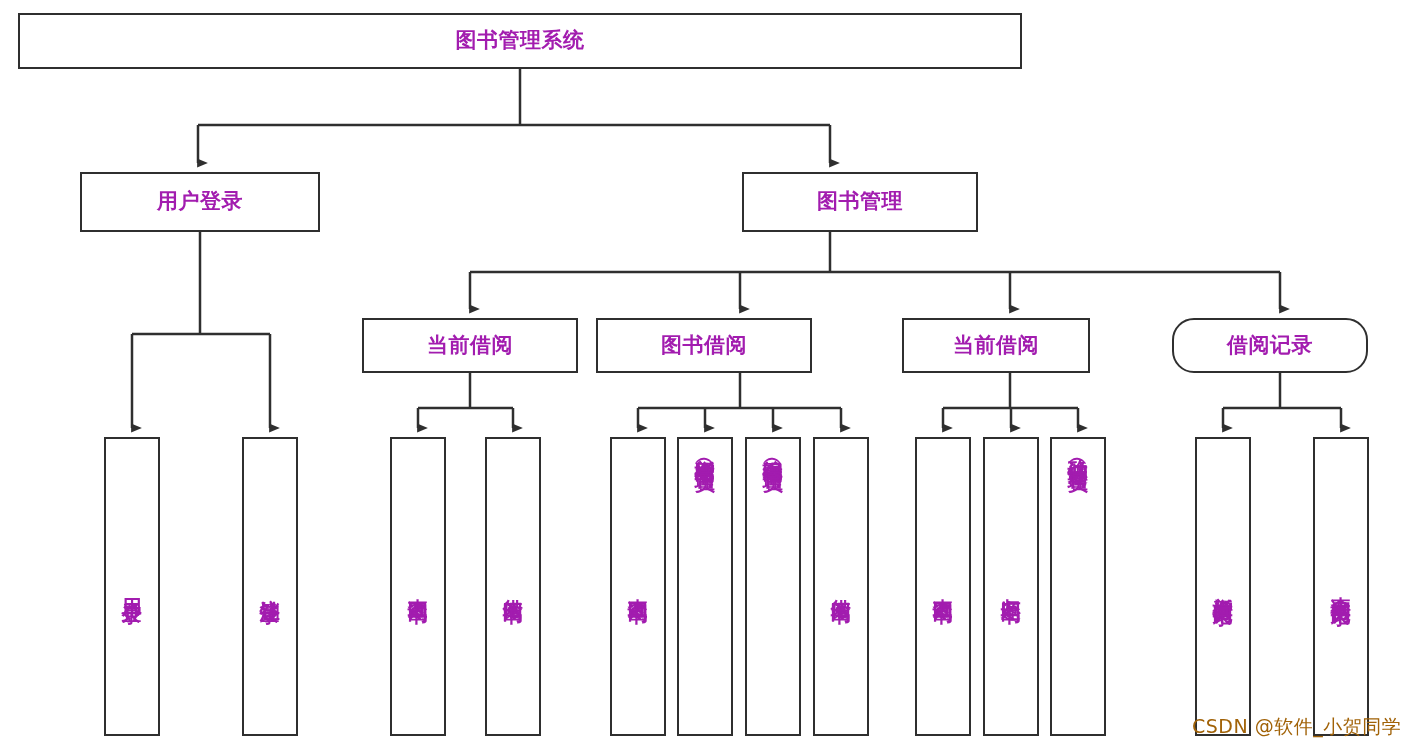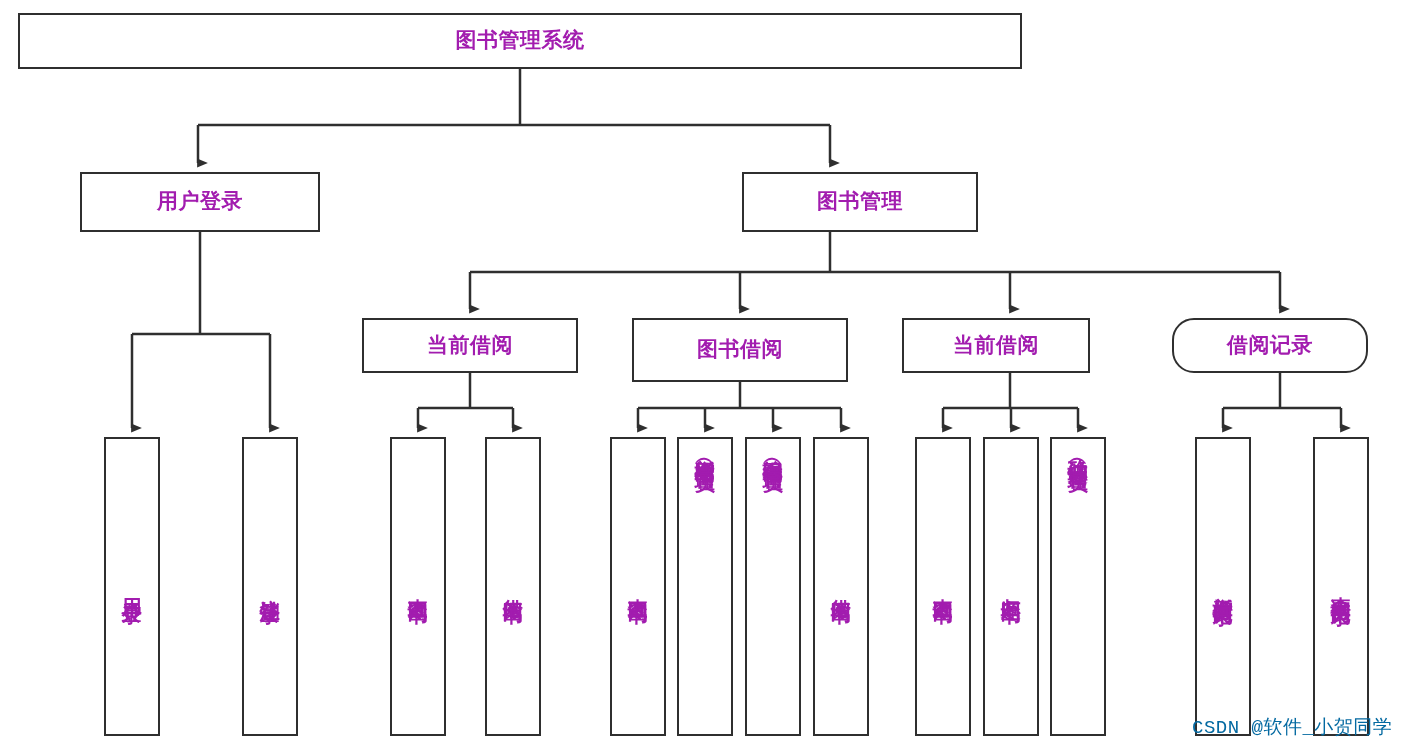--- a/index.html
+++ b/index.html
@@ -56,24 +56,23 @@
   .node .lbl {
     display: block;
     line-height: 1.12;
     white-space: nowrap;
   }
   .watermark {
     position: absolute;
     left: 1192px;
     top: 714px;
     font-size: 19px;
-    color: #0369a1;
+    color: #a16207;
     white-space: nowrap;
     letter-spacing: 0.5px;
-    font-family: Liberation Mono, monospace;
   }
 </style>
 </head>
 <body>
 
 <div id="canvas">
 
   <svg class="edges" viewBox="0 0 1405 747">
     <defs>
       <marker id="arrow" viewBox="0 0 10 12" refX="5" refY="11" markerWidth="9" markerHeight="11" orient="auto-start-reverse" markerUnits="userSpaceOnUse">
@@ -131,21 +130,21 @@
   <div class="node h" style="left:80px;top:172px;width:240px;height:60px;">
     <span class="lbl">用户登录</span>
   </div>
   <div class="node h" style="left:742px;top:172px;width:236px;height:60px;">
     <span class="lbl">图书管理</span>
   </div>
 
   <div class="node h" style="left:362px;top:318px;width:216px;height:55px;">
     <span class="lbl">当前借阅</span>
   </div>
-  <div class="node h" style="left:632px;top:318px;width:216px;height:64px;">
+  <div class="node h" style="left:596px;top:318px;width:216px;height:55px;">
     <span class="lbl">图书借阅</span>
   </div>
   <div class="node h" style="left:902px;top:318px;width:188px;height:55px;">
     <span class="lbl">当前借阅</span>
   </div>
   <div class="node h" style="left:1172px;top:318px;width:196px;height:55px;border-radius:22px;">
     <span class="lbl">借阅记录</span>
   </div>
 
   <div class="node v" style="left:104px;top:437px;width:56px;height:299px;">

